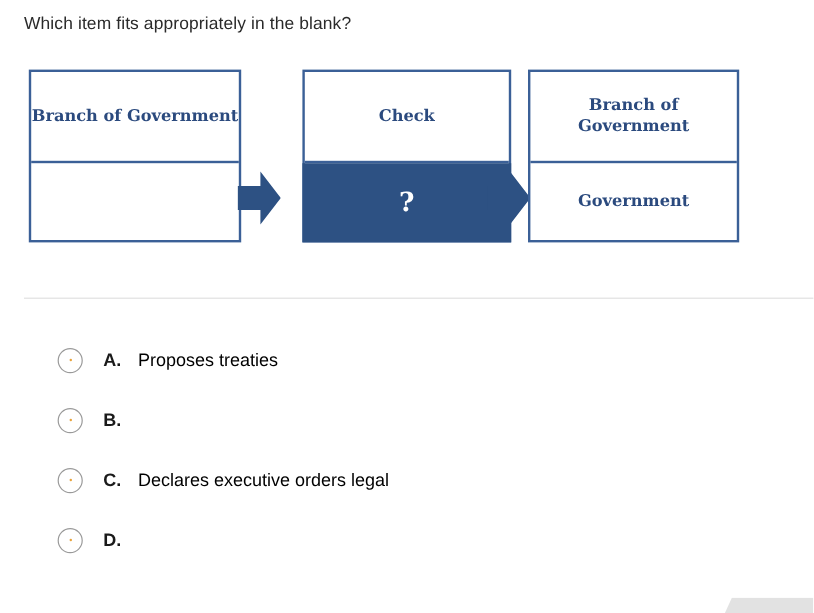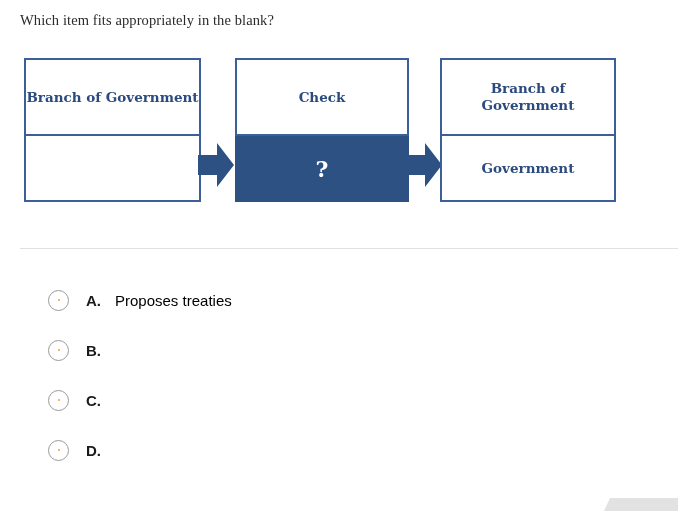--- a/index.html
+++ b/index.html
@@ -19,21 +19,20 @@
   
   .question {
     position: absolute;
     left: 20px;
     top: 10px;
     font-size: 14.5px;
     line-height: 20px;
     color: #2a2a2a;
     letter-spacing: 0.1px;
     white-space: nowrap;
-    font-family: Liberation Serif, serif;
   }
 
   
   .diagram {
     position: absolute;
     left: 0;
     top: 58px;
     width: 540px;
     height: 148px;
   }
@@ -67,21 +66,21 @@
     height: 64px;
   }
   .flow-box .cell.body.filled {
     background: #2d5183;
     color: #ffffff;
     font-size: 22px;
     font-weight: bold;
   }
 
   #box-legislative { left: 24px; width: 177px; }
-  #box-check       { left: 235px; width: 174px; }
+  #box-check       { left: 252px; width: 174px; }
   #box-executive   { left: 440px; width: 176px; }
 
   
   #box-check .cell.body.filled {
     margin: 0 -2px -2px -2px;
     height: 66px;
     width: calc(100% + 4px);
   }
 
   
@@ -212,20 +211,21 @@
   </div>
 
   <div class="option-row">
     <span class="radio"></span>
     <span class="option-letter">B.</span>
   </div>
 
   <div class="option-row">
     <span class="radio"></span>
     <span class="option-letter">C.</span>
+    <span class="option-text">Declares executive orders legal</span>
   </div>
 
   <div class="option-row">
     <span class="radio"></span>
     <span class="option-letter">D.</span>
   </div>
 
 </div>
 
 <div class="bottom-strip"></div>

